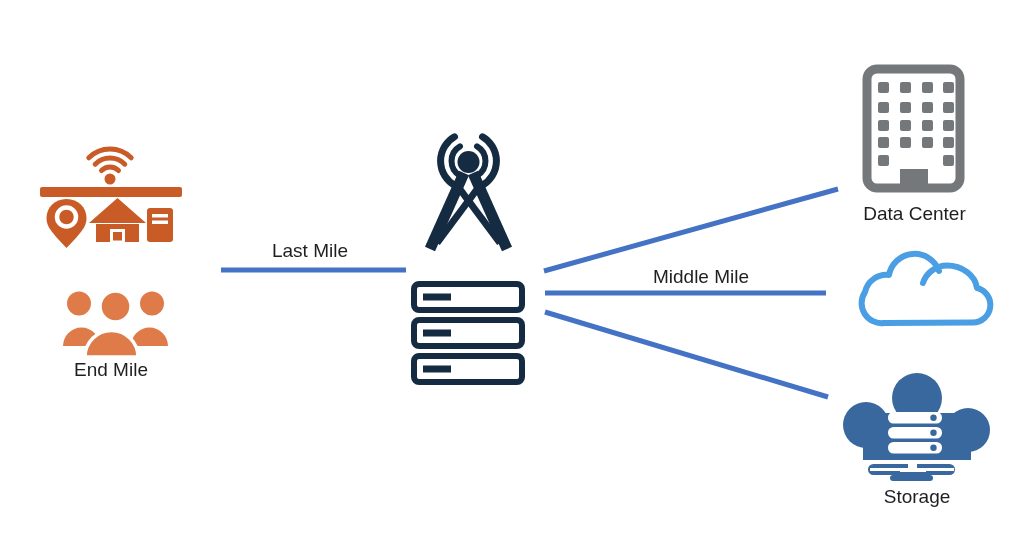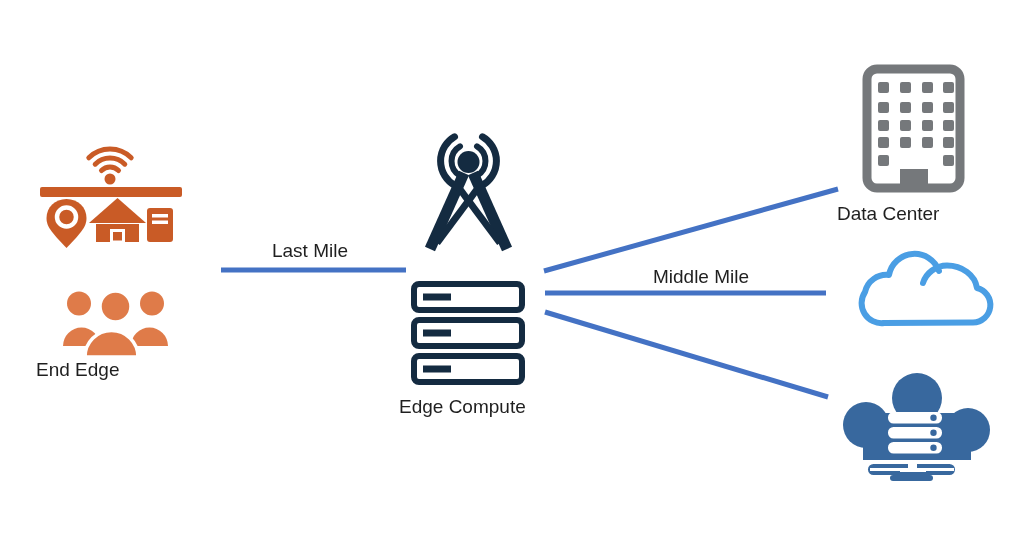--- a/index.html
+++ b/index.html
@@ -2,21 +2,21 @@
 <html><head>
 <meta charset="utf-8">
 <style>
   html,body{margin:0;padding:0;background:#fff;}
   #canvas{
     position:relative;width:1030px;height:537px;background:#ffffff;overflow:hidden;
     font-family:"Liberation Sans",sans-serif;color:#1f1f1f;
   }
   .abs{position:absolute;}
   .node-label{
-    position:absolute;text-align:left;font-size:19px;line-height:21px;color:#1f1f1f;
+    position:absolute;text-align:center;font-size:19px;line-height:21px;color:#1f1f1f;
     white-space:nowrap;
   }
   .link-label{
     position:absolute;text-align:center;font-size:19px;line-height:21px;color:#1f1f1f;
     white-space:nowrap;
   }
   svg{display:block;}
 </style>
 </head>
 <body>
@@ -60,21 +60,21 @@
   <svg class="abs" style="left:63px;top:291px" width="105" height="66" viewBox="0 0 105 66">
     <g fill="#DF7B49">
       <circle cx="16" cy="12.5" r="12"></circle>
       <circle cx="89" cy="12.5" r="12"></circle>
       <path d="M0,55 A18.5,18.5 0 0 1 37,55 Z"></path>
       <path d="M68,55 A18.5,18.5 0 0 1 105,55 Z"></path>
       <circle cx="52.5" cy="15.5" r="15.5" stroke="#ffffff" stroke-width="3.5"></circle>
       <path d="M22,66 A26.5,26.5 0 0 1 75,66 Z" stroke="#ffffff" stroke-width="3.5"></path>
     </g>
   </svg>
-  <div class="node-label" style="left:36px;top:359px;width:150px">End Edge</div>
+  <div class="node-label" style="left:36px;top:359px;width:150px">End Mile</div>
 
   <svg class="abs" style="left:423px;top:131px" width="97" height="122" viewBox="0 0 97 122">
     <g stroke="#142B41" fill="none" stroke-linecap="round">
       <path d="M31.5,5.8 A28,28 0 0 0 31.5,54.2" stroke-width="7"></path>
       <path d="M37,15.3 A17,17 0 0 0 37,44.7" stroke-width="6"></path>
       <path d="M59.5,5.8 A28,28 0 0 1 59.5,54.2" stroke-width="7"></path>
       <path d="M54,15.3 A17,17 0 0 1 54,44.7" stroke-width="6"></path>
     </g>
     <circle cx="45.5" cy="31" r="11" fill="#142B41"></circle>
     <g stroke="#142B41" fill="none">
@@ -88,21 +88,20 @@
   <svg class="abs" style="left:411px;top:281px" width="114" height="104" viewBox="0 0 114 104">
     <g>
       <rect x="3" y="3" width="108" height="26" rx="5" fill="#ffffff" stroke="#142B41" stroke-width="6"></rect>
       <rect x="12" y="12.5" width="28" height="7" fill="#142B41"></rect>
       <rect x="3" y="39" width="108" height="26" rx="5" fill="#ffffff" stroke="#142B41" stroke-width="6"></rect>
       <rect x="12" y="48.5" width="28" height="7" fill="#142B41"></rect>
       <rect x="3" y="75" width="108" height="26" rx="5" fill="#ffffff" stroke="#142B41" stroke-width="6"></rect>
       <rect x="12" y="84.5" width="28" height="7" fill="#142B41"></rect>
     </g>
   </svg>
-  <div class="node-label" style="left:399px;top:396px;width:160px">Edge Compute</div>
 
   <svg class="abs" style="left:862px;top:63px" width="103" height="130" viewBox="0 0 103 130">
     <rect x="5" y="6" width="93" height="119" rx="10" fill="#ffffff" stroke="#75787B" stroke-width="9"></rect>
     <g fill="#75787B">
       <rect x="16" y="19" width="11" height="11" rx="2"></rect>
         <rect x="38" y="19" width="11" height="11" rx="2"></rect>
         <rect x="60" y="19" width="11" height="11" rx="2"></rect>
         <rect x="81" y="19" width="11" height="11" rx="2"></rect>
       <rect x="16" y="39" width="11" height="11" rx="2"></rect>
         <rect x="38" y="39" width="11" height="11" rx="2"></rect>
@@ -146,14 +145,15 @@
       <circle cx="90.5" cy="76.7" r="3.2" fill="#38689E"></circle>
     </g>
     <g>
       <rect x="25" y="93" width="87" height="11" rx="5.5" fill="#38689E"></rect>
       <rect x="27" y="97" width="84" height="3" fill="#ffffff"></rect>
       <rect x="65" y="90" width="9" height="8" fill="#ffffff"></rect>
       <rect x="57" y="97" width="26" height="4" fill="#ffffff"></rect>
       <rect x="47" y="104" width="43" height="6" rx="3" fill="#38689E"></rect>
     </g>
   </svg>
+  <div class="node-label" style="left:837px;top:486px;width:160px">Storage</div>
 
 </div>
 
 </body></html>

